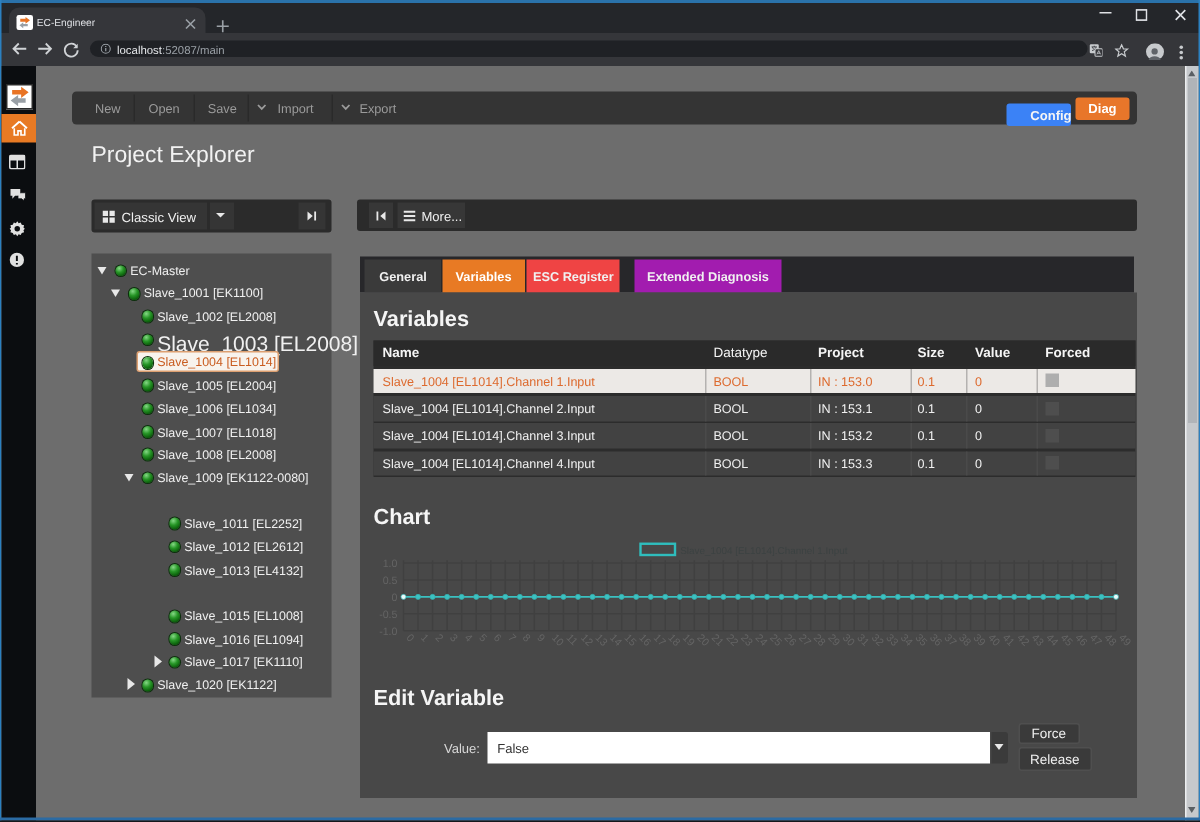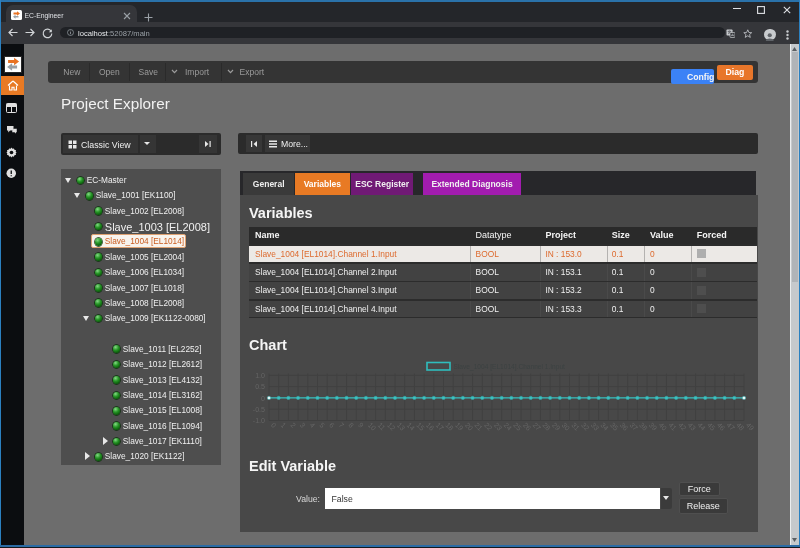--- a/index.html
+++ b/index.html
@@ -167,21 +167,21 @@
       <div style="position:absolute;left:13.2px;top:5px;width:0;height:0;border-left:3.8px solid transparent;border-right:3.8px solid transparent;border-top:5px solid #e8e8e8"></div>
       <div style="position:absolute;left:24.5px;top:3.7px;width:7.6px;height:7.6px;border-radius:50%;background:radial-gradient(circle at 36% 27%, #85d885 0%, #279627 40%, #0d640d 72%, #053a05 100%);box-shadow:0 0 0 0.7px #0c2f0c"></div>
       <div style="position:absolute;left:34.8px;top:2.1px;font-size:8.3px;color:#f0f0f0;white-space:nowrap">Slave_1001 [EK1100]</div>
     </div>
 <div style="position:absolute;top:35.2px;left:0;height:15px;width:160px">
       <div style="position:absolute;left:33.5px;top:3.7px;width:7.6px;height:7.6px;border-radius:50%;background:radial-gradient(circle at 36% 27%, #85d885 0%, #279627 40%, #0d640d 72%, #053a05 100%);box-shadow:0 0 0 0.7px #0c2f0c"></div>
       <div style="position:absolute;left:43.8px;top:2.1px;font-size:8.3px;color:#f0f0f0;white-space:nowrap">Slave_1002 [EL2008]</div>
     </div>
 <div style="position:absolute;top:50.5px;left:0;height:15px;width:160px">
       <div style="position:absolute;left:33.5px;top:3.7px;width:7.6px;height:7.6px;border-radius:50%;background:radial-gradient(circle at 36% 27%, #85d885 0%, #279627 40%, #0d640d 72%, #053a05 100%);box-shadow:0 0 0 0.7px #0c2f0c"></div>
-      <div style="position:absolute;left:43.8px;top:2.1px;font-size:11px;color:#f0f0f0;white-space:nowrap">Slave_1003 [EL2008]</div>
+      <div style="position:absolute;left:43.8px;top:2.1px;font-size:14px;color:#f0f0f0;white-space:nowrap">Slave_1003 [EL2008]</div>
     </div>
 <div style="position:absolute;top:65.9px;left:0;height:15px;width:160px">
       <div style="position:absolute;left:30.0px;top:-0.3px;width:95px;height:14.2px;background:#f8f3ed;border:1px solid #dda071;border-radius:2px;box-sizing:border-box"></div>
       <div style="position:absolute;left:33.5px;top:3.7px;width:7.6px;height:7.6px;border-radius:50%;background:radial-gradient(circle at 36% 27%, #85d885 0%, #279627 40%, #0d640d 72%, #053a05 100%);box-shadow:0 0 0 0.7px #0c2f0c"></div>
       <div style="position:absolute;left:43.8px;top:2.1px;font-size:8.3px;color:#c95c20;white-space:nowrap">Slave_1004 [EL1014]</div>
     </div>
 <div style="position:absolute;top:81.3px;left:0;height:15px;width:160px">
       <div style="position:absolute;left:33.5px;top:3.7px;width:7.6px;height:7.6px;border-radius:50%;background:radial-gradient(circle at 36% 27%, #85d885 0%, #279627 40%, #0d640d 72%, #053a05 100%);box-shadow:0 0 0 0.7px #0c2f0c"></div>
       <div style="position:absolute;left:43.8px;top:2.1px;font-size:8.3px;color:#f0f0f0;white-space:nowrap">Slave_1005 [EL2004]</div>
     </div>
@@ -206,24 +206,20 @@
       <div style="position:absolute;left:51.5px;top:3.7px;width:7.6px;height:7.6px;border-radius:50%;background:radial-gradient(circle at 36% 27%, #85d885 0%, #279627 40%, #0d640d 72%, #053a05 100%);box-shadow:0 0 0 0.7px #0c2f0c"></div>
       <div style="position:absolute;left:61.8px;top:2.1px;font-size:8.3px;color:#f0f0f0;white-space:nowrap">Slave_1011 [EL2252]</div>
     </div>
 <div style="position:absolute;top:188.7px;left:0;height:15px;width:160px">
       <div style="position:absolute;left:51.5px;top:3.7px;width:7.6px;height:7.6px;border-radius:50%;background:radial-gradient(circle at 36% 27%, #85d885 0%, #279627 40%, #0d640d 72%, #053a05 100%);box-shadow:0 0 0 0.7px #0c2f0c"></div>
       <div style="position:absolute;left:61.8px;top:2.1px;font-size:8.3px;color:#f0f0f0;white-space:nowrap">Slave_1012 [EL2612]</div>
     </div>
 <div style="position:absolute;top:204.0px;left:0;height:15px;width:160px">
       <div style="position:absolute;left:51.5px;top:3.7px;width:7.6px;height:7.6px;border-radius:50%;background:radial-gradient(circle at 36% 27%, #85d885 0%, #279627 40%, #0d640d 72%, #053a05 100%);box-shadow:0 0 0 0.7px #0c2f0c"></div>
       <div style="position:absolute;left:61.8px;top:2.1px;font-size:8.3px;color:#f0f0f0;white-space:nowrap">Slave_1013 [EL4132]</div>
-    </div>
-<div style="position:absolute;top:219.4px;left:0;height:15px;width:160px">
-      <div style="position:absolute;left:51.5px;top:3.7px;width:7.6px;height:7.6px;border-radius:50%;background:radial-gradient(circle at 36% 27%, #85d885 0%, #279627 40%, #0d640d 72%, #053a05 100%);box-shadow:0 0 0 0.7px #0c2f0c"></div>
-      <div style="position:absolute;left:61.8px;top:2.1px;font-size:8.3px;color:#f0f0f0;white-space:nowrap">Slave_1014 [EL3162]</div>
     </div>
 <div style="position:absolute;top:234.8px;left:0;height:15px;width:160px">
       <div style="position:absolute;left:51.5px;top:3.7px;width:7.6px;height:7.6px;border-radius:50%;background:radial-gradient(circle at 36% 27%, #85d885 0%, #279627 40%, #0d640d 72%, #053a05 100%);box-shadow:0 0 0 0.7px #0c2f0c"></div>
       <div style="position:absolute;left:61.8px;top:2.1px;font-size:8.3px;color:#f0f0f0;white-space:nowrap">Slave_1015 [EL1008]</div>
     </div>
 <div style="position:absolute;top:250.1px;left:0;height:15px;width:160px">
       <div style="position:absolute;left:51.5px;top:3.7px;width:7.6px;height:7.6px;border-radius:50%;background:radial-gradient(circle at 36% 27%, #85d885 0%, #279627 40%, #0d640d 72%, #053a05 100%);box-shadow:0 0 0 0.7px #0c2f0c"></div>
       <div style="position:absolute;left:61.8px;top:2.1px;font-size:8.3px;color:#f0f0f0;white-space:nowrap">Slave_1016 [EL1094]</div>
     </div>
 <div style="position:absolute;top:265.4px;left:0;height:15px;width:160px">
@@ -250,21 +246,21 @@
   </svg>
 <div class="abs" style="left:281px;top:139px;font-size:8.7px;color:#f0f0f0">More...</div>
 
 <div class="abs" style="left:240px;top:171px;width:516px;height:24px;background:#27272a"></div>
 <div class="abs" style="left:243.4px;top:173px;width:50.6px;height:22px;background:#3a3a3a;display:flex;align-items:center;justify-content:center">
     <span style="font-size:8.5px;font-weight:bold;color:#f0f0f0;white-space:nowrap">General</span>
   </div>
 <div class="abs" style="left:295.1px;top:173px;width:54.5px;height:22px;background:#e87a24;display:flex;align-items:center;justify-content:center">
     <span style="font-size:8.5px;font-weight:bold;color:#fff;white-space:nowrap">Variables</span>
   </div>
-<div class="abs" style="left:351.4px;top:173px;width:61.6px;height:22px;background:#701a75;display:flex;align-items:center;justify-content:center">
+<div class="abs" style="left:351.4px;top:173px;width:61.6px;height:22px;background:#ef4444;display:flex;align-items:center;justify-content:center">
     <span style="font-size:8.5px;font-weight:bold;color:#f0f0f0;white-space:nowrap">ESC Register</span>
   </div>
 <div class="abs" style="left:423px;top:173px;width:98px;height:22px;background:#a21caf;display:flex;align-items:center;justify-content:center">
     <span style="font-size:8.5px;font-weight:bold;color:#f0f0f0;white-space:nowrap">Extended Diagnosis</span>
   </div>
 
 <div class="abs" style="left:240px;top:195px;width:518px;height:337.2px;background:#484848"></div>
 
 <div class="abs" style="left:249px;top:204.6px;font-size:14.5px;font-weight:bold;color:#f5f5f5">Variables</div>
 <div style="position:absolute;left:249px;top:227px;width:508px;height:91px;background:#2c2c2c"></div>

